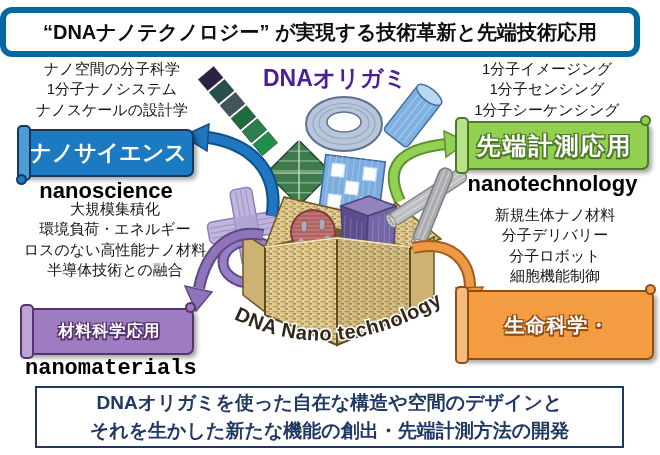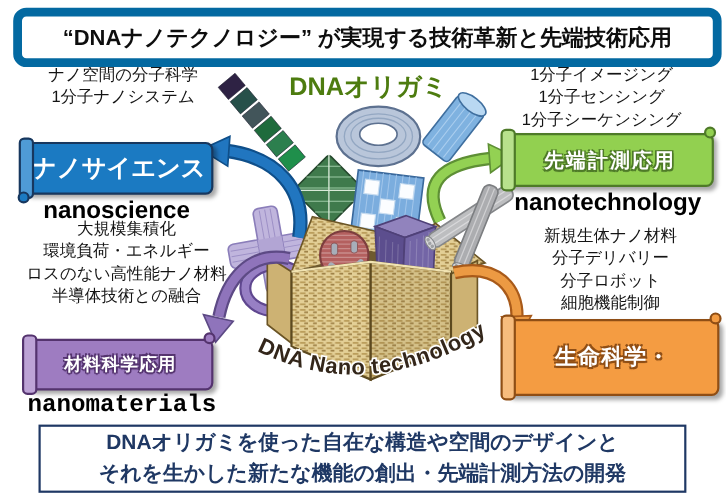--- a/index.html
+++ b/index.html
@@ -2,22 +2,22 @@
 <html><head>
 <meta charset="utf-8">
 <style>
   html,body { margin:0; padding:0; background:#fff; }
   .frame {
     position:relative; width:660px; height:455px; background:#ffffff; overflow:hidden;
     font-family:"Liberation Sans","DejaVu Sans",sans-serif; color:#111;
   }
   
   .title-box {
-    position:absolute; left:12px; top:7px; width:628px; height:38px;
-    border:8px solid #0369a1; border-radius:12px; background:#fff;
+    position:absolute; left:0; top:7px; width:628px; height:38px;
+    border:6px solid #0369a1; border-radius:12px; background:#fff;
     display:flex; align-items:center; justify-content:center;
     font-size:20px; font-weight:bold; color:#0d0d0d; white-space:nowrap; z-index:4;
   }
   
   .kw { position:absolute; text-align:center; font-size:15px; line-height:1.36; color:#141414; z-index:2; }
   .kw-tl { left:6px;   top:59px;  width:212px; }
   .kw-tr { left:440px; top:59px;  width:214px; }
   .kw-bl { left:0px;   top:199px; width:230px; }
   .kw-br { left:452px; top:205px; width:206px; }
   
@@ -33,55 +33,56 @@
     position:absolute; left:-7px; top:-6px; bottom:-6px; width:10px;
     background:var(--light); border:2px solid var(--dark); border-radius:5px;
   }
   .banner .knob {
     position:absolute; right:-4px; top:-8px; width:7px; height:7px; border-radius:50%;
     background:var(--fill); border:2px solid var(--dark);
   }
   .banner.knob-bl .knob { right:auto; left:-8px; top:auto; bottom:-10px; }
   .banner-blue   { left:22px;  top:129px; width:168px; height:44px; font-size:22px;
                    --fill:#1b7ac2; --dark:#17375e; --light:#4f9bd6; text-shadow:none; }
-  .banner-green  { left:460px; top:121px; width:185px; height:45px; font-size:18px; letter-spacing:2px;
+  .banner-green  { left:460px; top:121px; width:185px; height:45px; font-size:24px; letter-spacing:2px;
                    --fill:#92d050; --dark:#4e7a28; --light:#b8e18c; }
   .banner-purple { left:25px;  top:308px; width:165px; height:43px; font-size:16px; letter-spacing:1px;
                    --fill:#9e7cc1; --dark:#54336e; --light:#bda3d6; }
   .banner-orange { left:460px; top:290px; width:190px; height:66px; font-size:20px; letter-spacing:1px;
                    --fill:#f49c42; --dark:#8f4e15; --light:#f7bc7d; flex-direction:column; line-height:1.22;gap:40px; }
   
   .sub { position:absolute; text-align:center; font-weight:bold; font-size:22px; color:#000; z-index:2; }
   .sub-tl { left:22px;  top:178px; width:168px; }
   .sub-tr { left:460px; top:171px; width:185px; }
   .sub-bl { left:25px;  top:356px; width:165px;font-family:Liberation Mono, monospace; }
   .sub-br { left:460px; top:338px; width:190px; }
   
   .origami-label { position:absolute; left:245px; top:63px; width:180px; text-align:center;
-                   font-size:23px; font-weight:bold; color:#4d7c0f; z-index:3; }
+                   font-size:23px; font-weight:bold; color:#4c1d95; z-index:3; }
   .center-svg { position:absolute; left:160px; top:52px; width:330px; height:335px; z-index:1; }
   
   .footer-box {
     position:absolute; left:35px; top:386px; width:585px; height:58px; background:#fff;
     border:2.5px solid #1f3864; display:flex; flex-direction:column; align-items:center; justify-content:center;
     font-size:19px; font-weight:bold; color:#1f3864; line-height:1.45; white-space:nowrap; z-index:5;
   }
 </style>
 </head>
 <body>
 
 <div class="frame">
 
   <div class="title-box">
     <span>“DNAナノテクノロジー” が実現する技術革新と先端技術応用</span>
   </div>
 
   <div class="kw kw-tl">
     <div>ナノ空間の分子科学</div>
     <div>1分子ナノシステム</div>
+    <div>ナノスケールの設計学</div>
   </div>
 
   <div class="kw kw-tr">
     <div>1分子イメージング</div>
     <div>1分子センシング</div>
     <div>1分子シーケンシング</div>
   </div>
 
   <div class="kw kw-bl">
     <div>大規模集積化</div>

